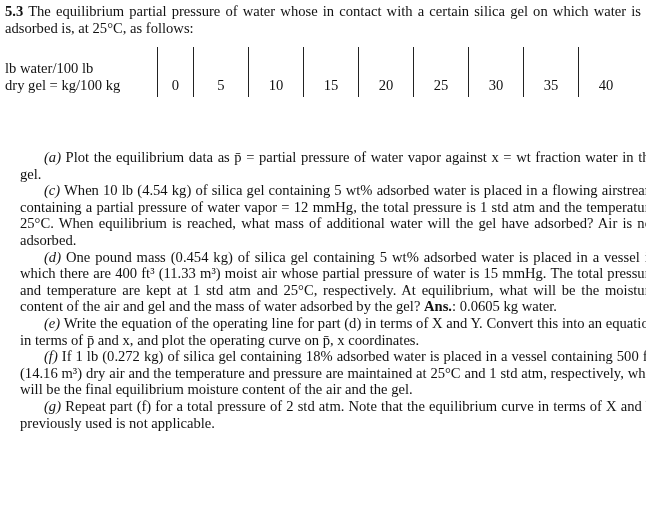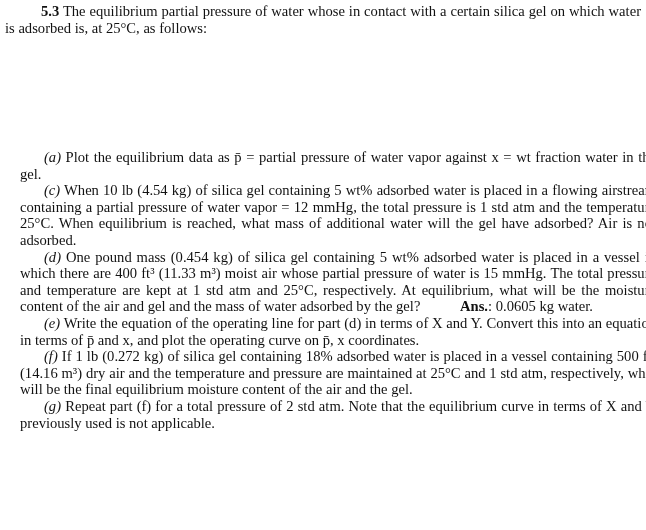--- a/index.html
+++ b/index.html
@@ -7,21 +7,21 @@
     width: 646px; height: 530px; overflow: hidden;
     font-family: "Liberation Serif", "DejaVu Serif", serif;
     color: #111;
     font-size: 14.6px;
     line-height: 16.6px;
     position: relative;
   }
   .page { position: absolute; left: 5px; top: 3px; width: 636px; }
   .p { text-align: justify; margin: 0; }
   .indent { text-indent: 24px; }
-  .bold { font-weight: bold; margin-left: 36px; }
+  .bold { font-weight: bold; }
   table.eq {
     position: absolute; left: 5px; top: 47px;
     border-collapse: collapse;
     font-size: 14.6px; line-height: 16.5px;
   }
   table.eq td {
     padding: 0; text-align: center; vertical-align: bottom;
     border-left: 1.5px solid #222;
   }
   table.eq td.lab { border-left: none; text-align: left; padding-right: 6px; width: 146px; }
@@ -38,20 +38,35 @@
 <div class="page">
   <p class="p">
     <span class="bold">5.3</span>
     <span>The equilibrium partial pressure of water whose in contact with a certain silica gel on which</span>
     <span>water is adsorbed is, at 25°C, as follows:</span>
   </p>
 </div>
 
 <table class="eq">
   <tbody>
+  <tr class="r2">
+    <td class="lab">
+      <div>lb water/100 lb</div>
+      <div>dry gel = kg/100 kg</div>
+    </td>
+    <td class="c0">0</td>
+    <td class="cn">5</td>
+    <td class="cn">10</td>
+    <td class="cn">15</td>
+    <td class="cn">20</td>
+    <td class="cn">25</td>
+    <td class="cn">30</td>
+    <td class="cn">35</td>
+    <td class="cn">40</td>
+  </tr>
 </tbody>
   </table>
 
 <div class="after">
   <p class="p indent"><i>(a)</i><span> Plot the equilibrium data as p̄ = partial pressure of water vapor against x = wt fraction water in the gel.</span></p>
   <p class="p indent"><i>(c)</i><span> When 10 lb (4.54 kg) of silica gel containing 5 wt% adsorbed water is placed in a flowing airstream containing a partial pressure of water vapor = 12 mmHg, the total pressure is 1 std atm and the temperature 25°C. When equilibrium is reached, what mass of additional water will the gel have adsorbed? Air is not adsorbed.</span></p>
   <p class="p indent"><i>(d)</i><span> One pound mass (0.454 kg) of silica gel containing 5 wt% adsorbed water is placed in a vessel in which there are 400 ft³ (11.33 m³) moist air whose partial pressure of water is 15 mmHg. The total pressure and temperature are kept at 1 std atm and 25°C, respectively. At equilibrium, what will be the moisture content of the air and gel and the mass of water adsorbed by the gel? </span><span class="bold">Ans.</span><span>: 0.0605 kg water.</span></p>
   <p class="p indent"><i>(e)</i><span> Write the equation of the operating line for part (d) in terms of X and Y. Convert this into an equation in terms of p̄ and x, and plot the operating curve on p̄, x coordinates.</span></p>
   <p class="p indent"><i>(f)</i><span> If 1 lb (0.272 kg) of silica gel containing 18% adsorbed water is placed in a vessel containing 500 ft³ (14.16 m³) dry air and the temperature and pressure are maintained at 25°C and 1 std atm, respectively, what will be the final equilibrium moisture content of the air and the gel.</span></p>
   <p class="p indent"><i>(g)</i><span> Repeat part (f) for a total pressure of 2 std atm. Note that the equilibrium curve in terms of X and Y previously used is not applicable.</span></p>

